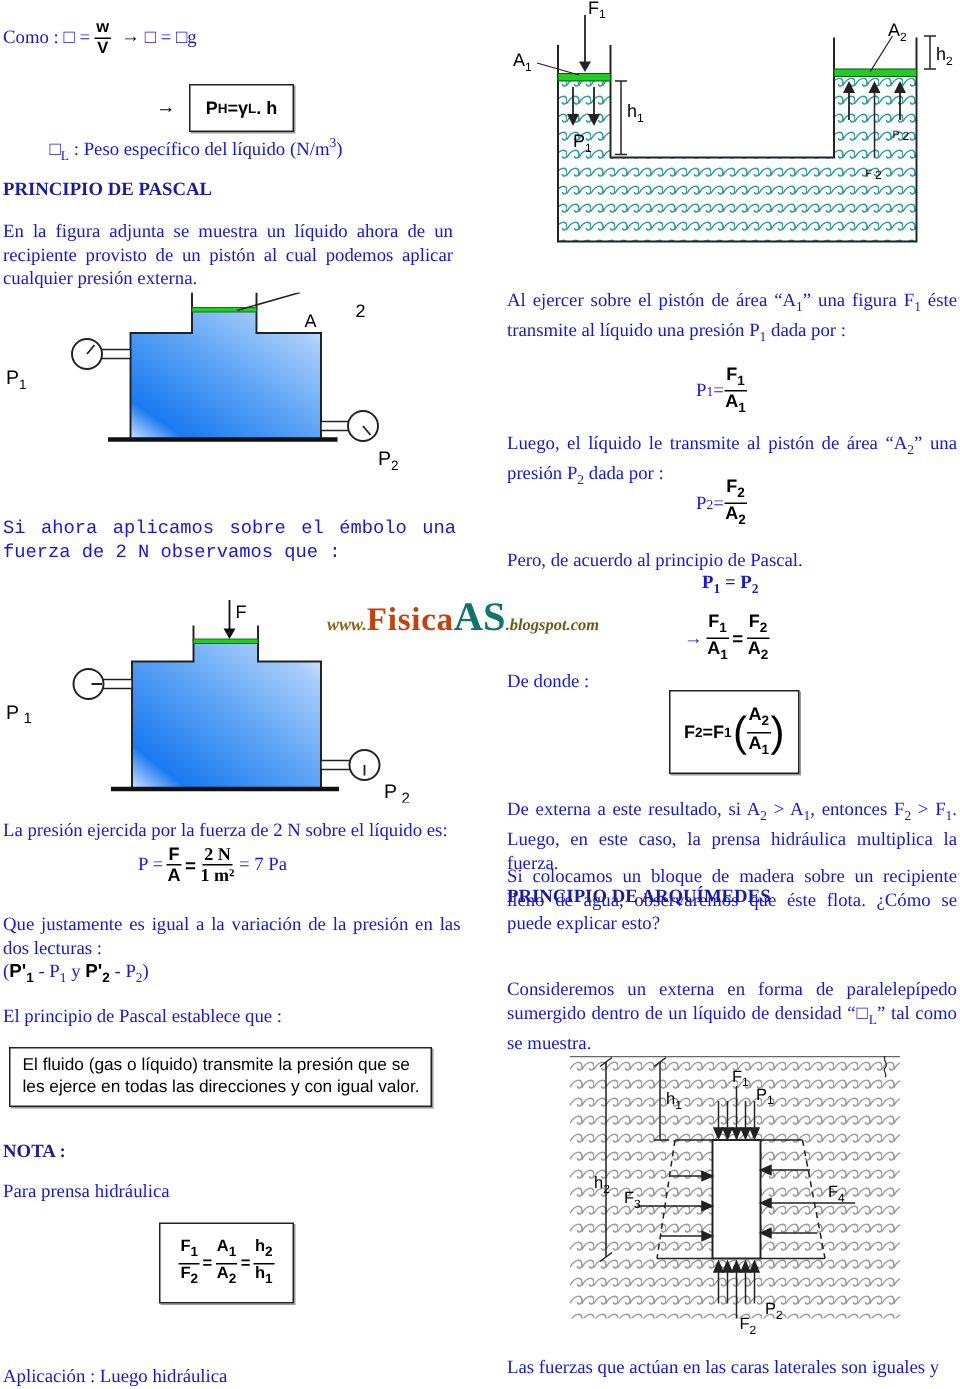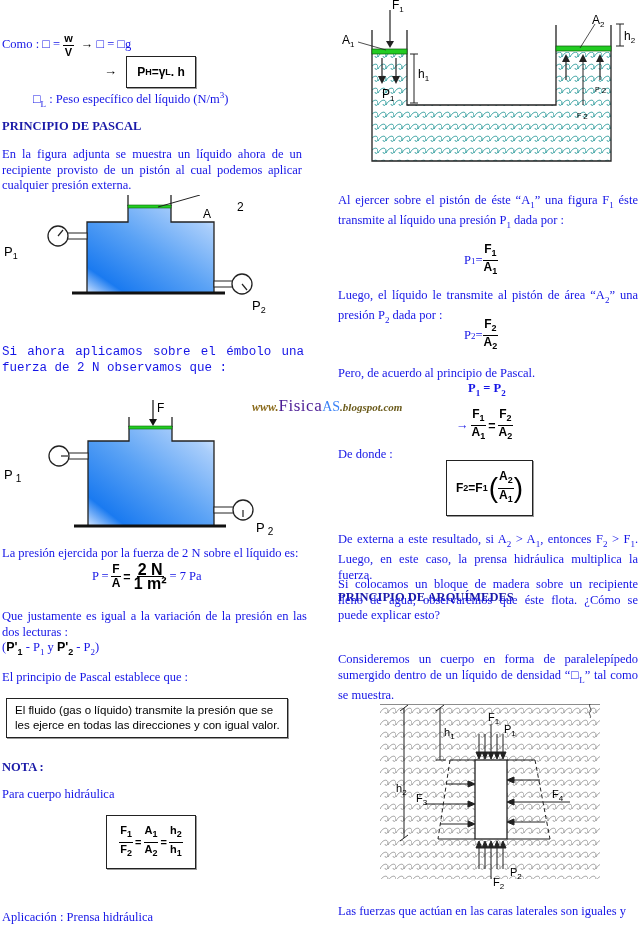--- a/index.html
+++ b/index.html
@@ -11,29 +11,29 @@
   .sans { font-family: "Liberation Sans", "DejaVu Sans", sans-serif; }
   .blk { color: #000; }
   .frac { display: inline-flex; flex-direction: column; align-items: center; vertical-align: middle;
           font-family: "Liberation Sans", sans-serif; font-weight: bold; color: #000; line-height: 13px; }
   .frac .num { border-bottom: 1.5px solid #000; padding: 0 1px; }
   .frac .den { padding: 0 1px; }
   .box { border: 1.5px solid #222; box-shadow: 1px 1px 0 #999; background: #fff; }
   sub, sup { font-size: 9px; }
   svg text { font-family: "Liberation Sans", "DejaVu Sans", sans-serif; }
   .watermark { font-family: "Liberation Serif", serif; white-space: nowrap; }
-  .wm-www { font-style: italic; font-weight: bold; color: #8a6a1a; font-size: 12px; margin-left: 34px; }
-  .wm-fisica { font-weight: normal; color: #4c1d95; font-size: 17px; letter-spacing: 0.5px; }
-  .wm-as { font-weight: normal; color: #3b82f6; font-size: 14px; }
+  .wm-www { font-style: italic; font-weight: bold; color: #8a6a1a; font-size: 12px; }
+  .wm-fisica { font-weight: bold; color: #c2410c; font-size: 22px; letter-spacing: 0.5px; }
+  .wm-as { font-weight: bold; color: #0f766e; font-size: 27px; }
   .wm-rest { font-style: italic; font-weight: bold; color: #6a5a1a; font-size: 11px; }
 </style>
 </head>
 <body>
 
-<div class="abs" style="left:2px; top:12px; white-space:nowrap;margin-top:20px;">
+<div class="abs" style="left:2px; top:12px; white-space:nowrap;">
   <span>Como : </span><span>□</span><span> = </span>
   <span class="frac" style="font-size:11px;">
     <span class="num">w</span>
     <span class="den">V</span>
   </span>
   <span class="blk" style="margin-left:4px;">→</span><span> □ = □g</span>
 </div>
 
 <div class="abs blk" style="left:104px; top:63px; font-size:13px;">→</div>
 <div class="abs box sans" style="left:126px; top:56px; width:68px; height:30px; display:flex; align-items:center; justify-content:center; font-weight:bold; color:#000; font-size:12px;">
@@ -116,60 +116,60 @@
 
 <div class="abs txt" style="left:2px; top:546px; white-space:nowrap;">La presión ejercida por la fuerza de 2 N sobre el líquido es:</div>
 
 <div class="abs" style="left:92px; top:563px; white-space:nowrap; display:flex; align-items:center; gap:2px;">
   <span>P =</span>
   <span class="frac" style="font-size:12px;">
     <span class="num">F</span>
     <span class="den">A</span>
   </span>
   <span class="blk sans" style="font-weight:bold;">=</span>
-  <span class="frac" style="font-size:16px;">
+  <span class="frac" style="font-size:12px;font-family:Liberation Serif, serif;">
     <span class="num">2 N</span>
     <span class="den">1 m²</span>
   </span>
   <span> = 7 Pa</span>
 </div>
 
 <div class="abs txt" style="left:2px; top:609px; width:305px;">Que justamente es igual a la variación de la presión en las dos lecturas :</div>
 <div class="abs" style="left:2px; top:640px; white-space:nowrap;">
   <span>(</span><b class="sans blk">P'</b><sub class="sans blk" style="font-weight:bold;">1</sub><span> - P</span><sub>1</sub><span> y  </span><b class="sans blk">P'</b><sub class="sans blk" style="font-weight:bold;">2</sub><span> - P</span><sub>2</sub><span>)</span>
 </div>
 
 <div class="abs txt" style="left:2px; top:670px;">El principio de Pascal establece que :</div>
 
 <div class="abs box sans" style="left:6px; top:698px; width:282px; height:40px; padding:0 0 0 8px; box-sizing:border-box; display:flex; align-items:center; color:#000; font-size:11.5px; line-height:15px;">
   <span>El fluido (gas o líquido) transmite la presión que se les ejerce en todas las direcciones y con igual valor.</span>
 </div>
 
 <div class="abs heading" style="left:2px; top:760px;">NOTA :</div>
 
-<div class="abs txt" style="left:2px; top:787px;">Para cuerpo hidráulica</div>
+<div class="abs txt" style="left:2px; top:787px;">Para prensa hidráulica</div>
 
 <div class="abs box" style="left:106px; top:815px; width:88px; height:52px; display:flex; align-items:center; justify-content:center; gap:2px;">
   <span class="frac" style="font-size:11px;">
     <span class="num"><span>F</span><sub>1</sub></span>
     <span class="den"><span>F</span><sub>2</sub></span>
   </span>
   <span class="sans blk" style="font-weight:bold; font-size:11px;">=</span>
   <span class="frac" style="font-size:11px;">
     <span class="num"><span>A</span><sub>1</sub></span>
     <span class="den"><span>A</span><sub>2</sub></span>
   </span>
   <span class="sans blk" style="font-weight:bold; font-size:11px;">=</span>
   <span class="frac" style="font-size:11px;">
     <span class="num"><span>h</span><sub>2</sub></span>
     <span class="den"><span>h</span><sub>1</sub></span>
   </span>
 </div>
 
-<div class="abs txt" style="left:2px; top:910px;">Aplicación : Prensa hidráulica</div>
+<div class="abs txt" style="left:2px; top:910px;">Aplicación : Luego hidráulica</div>
 
 <div class="abs watermark" style="left:218px; top:396px;">
   <span class="wm-www">www.</span><span class="wm-fisica">Fisica</span><span class="wm-as">AS</span><span class="wm-rest">.blogspot.com</span>
 </div>
 
 <svg class="abs" style="left:330px; top:0;" width="310" height="165" viewBox="0 0 310 165">
   <defs>
     <pattern id="waves" x="0" y="0" width="16" height="12" patternUnits="userSpaceOnUse">
       <path d="M0 9 C3 3, 8 3, 8 7 C8 10, 5 10, 5 8 M8 9 C11 3, 16 3, 16 7 C16 10, 13 10, 13 8" fill="none" stroke="#2a9a9a" stroke-width="1"></path>
     </pattern>
@@ -204,21 +204,21 @@
   <text x="12" y="44" font-size="12" fill="#000"><tspan>A</tspan><tspan dy="3" font-size="8">1</tspan></text>
   <text x="262" y="24" font-size="12" fill="#000"><tspan>A</tspan><tspan dy="3" font-size="8">2</tspan></text>
   <text x="88" y="78" font-size="12" fill="#000"><tspan>h</tspan><tspan dy="3" font-size="8">1</tspan></text>
   <text x="294" y="40" font-size="12" fill="#000"><tspan>h</tspan><tspan dy="3" font-size="8">2</tspan></text>
   <text x="52" y="98" font-size="12" fill="#000"><tspan>P</tspan><tspan dy="3" font-size="8">1</tspan></text>
   <text x="265" y="92" font-size="7" fill="#000"><tspan>P</tspan><tspan dx="2" dy="1" font-size="8">2</tspan></text>
   <text x="247" y="118" font-size="7" fill="#000"><tspan>F</tspan><tspan dx="2" dy="1" font-size="8">2</tspan></text>
 </svg>
 
 <div class="abs txt" style="left:338px; top:193px; width:300px;">
-  <span>Al ejercer sobre el pistón de éste “A</span><sub>1</sub><span>” una figura F</span><sub>1</sub><span> éste transmite al líquido una presión P</span><sub>1</sub><span> dada por :</span>
+  <span>Al ejercer sobre el pistón de área “A</span><sub>1</sub><span>” una figura F</span><sub>1</sub><span> éste transmite al líquido una presión P</span><sub>1</sub><span> dada por :</span>
 </div>
 
 <div class="abs" style="left:464px; top:243px; display:flex; align-items:center; white-space:nowrap;">
   <span>P</span>
     <sub>1</sub>
     <span> = </span>
   <span class="frac" style="font-size:12px;">
     <span class="num"><span>F</span><sub>1</sub></span>
     <span class="den"><span>A</span><sub>1</sub></span>
   </span>
@@ -273,21 +273,21 @@
 </div>
 
 <div class="abs txt" style="left:338px; top:532px; width:300px;">
   <span>De  externa  a  este  resultado, si A</span><sub>2</sub><span> &gt; A</span><sub>1</sub><span>, entonces F</span><sub>2</sub><span> &gt; F</span><sub>1</sub><span>. Luego, en este caso, la prensa hidráulica multiplica la fuerza.</span>
 </div>
 
 <div class="abs heading" style="left:338px; top:590px;">PRINCIPIO DE ARQUÍMEDES</div>
 
 <div class="abs txt" style="left:338px; top:577px; width:300px;">Si colocamos un bloque de madera sobre un recipiente lleno de agua, observaremos que éste flota. ¿Cómo se puede explicar esto?</div>
 <div class="abs txt" style="left:338px; top:652px; width:300px;">
-  <span>Consideremos un cuerpo en forma de paralelepípedo sumergido dentro de un líquido de densidad “□</span><sub>L</sub><span>” tal como se muestra.</span>
+  <span>Consideremos un externa en forma de paralelepípedo sumergido dentro de un líquido de densidad “□</span><sub>L</sub><span>” tal como se muestra.</span>
 </div>
 
 <svg class="abs" style="left:380px; top:704px;" width="220" height="190" viewBox="0 0 220 190">
   <defs>
     <pattern id="wavesgray" x="0" y="0" width="16" height="12" patternUnits="userSpaceOnUse">
       <path d="M0 9 C3 3, 8 3, 8 7 C8 10, 5 10, 5 8 M8 9 C11 3, 16 3, 16 7 C16 10, 13 10, 13 8" fill="none" stroke="#999" stroke-width="1"></path>
     </pattern>
   </defs>
   <rect x="0" y="0" width="220" height="175" fill="url(#wavesgray)"></rect>
   <line x1="0" y1="0" x2="220" y2="0" stroke="#666" stroke-width="1.5"></line>

